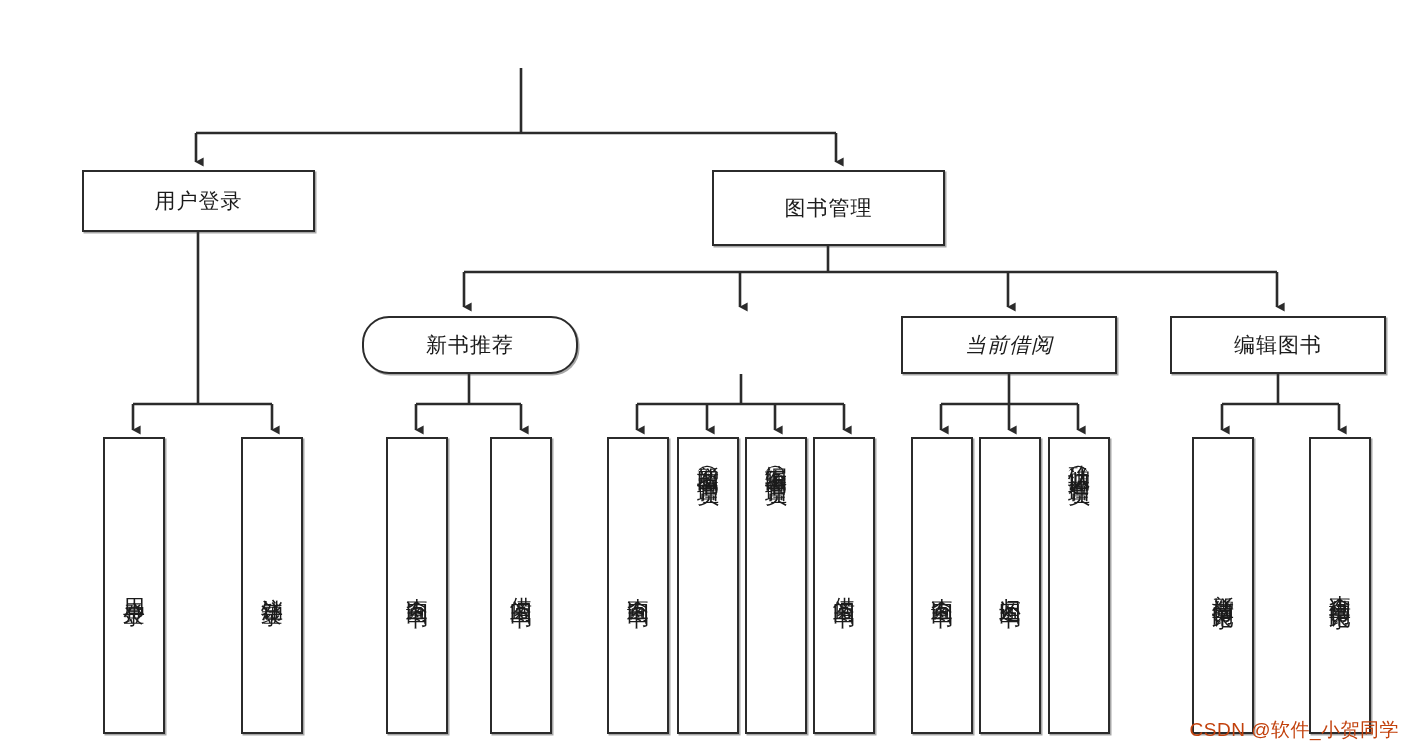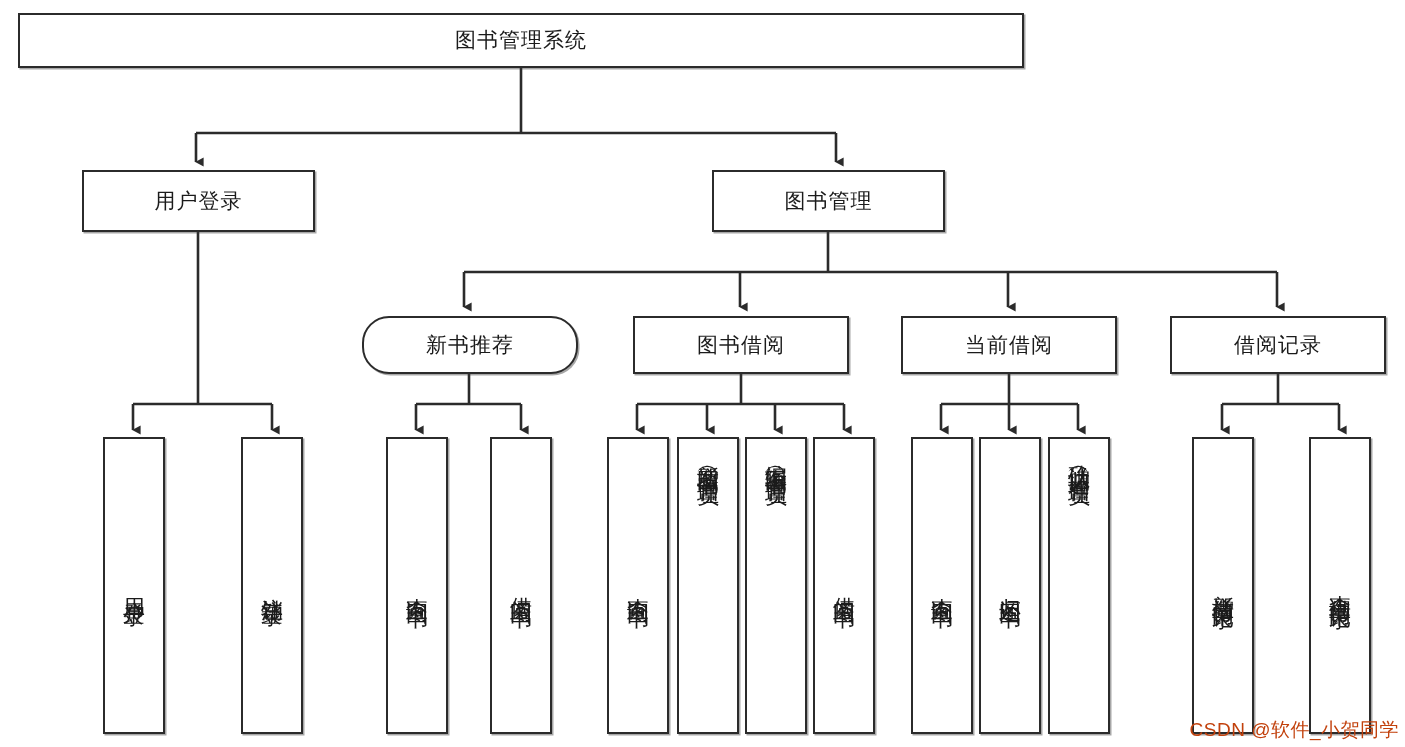--- a/index.html
+++ b/index.html
@@ -113,42 +113,36 @@
       <path d="M1009,404 L1009,430" marker-end="url(#arr)"></path>
       <path d="M1078,404 L1078,430" marker-end="url(#arr)"></path>
 
       <path d="M1278,374 L1278,404"></path>
       <path d="M1222,404 L1339,404"></path>
       <path d="M1222,404 L1222,430" marker-end="url(#arr)"></path>
       <path d="M1339,404 L1339,430" marker-end="url(#arr)"></path>
     </g>
   </svg>
 
-  <div class="node" style="left:18px;top:13px;width:1006px;height:55px;">
-    <span class="lbl">图书管理系统</span>
-  </div>
 
   <div class="node" style="left:82px;top:170px;width:233px;height:62px;">
     <span class="lbl">用户登录</span>
   </div>
-  <div class="node" style="left:712px;top:170px;width:233px;height:62px;">
+  <div class="node" style="left:712px;top:170px;width:233px;height:76px;">
     <span class="lbl">图书管理</span>
   </div>
 
   <div class="node" style="left:362px;top:316px;width:216px;height:58px;border-radius:27px;">
     <span class="lbl">新书推荐</span>
   </div>
-  <div class="node" style="left:633px;top:316px;width:216px;height:58px;">
-    <span class="lbl">图书借阅</span>
-  </div>
-  <div class="node" style="left:901px;top:316px;width:216px;height:58px;">
+  <div class="node" style="left:901px;top:316px;width:216px;height:58px;font-style:italic;">
     <span class="lbl">当前借阅</span>
   </div>
   <div class="node" style="left:1170px;top:316px;width:216px;height:58px;">
-    <span class="lbl">借阅记录</span>
+    <span class="lbl">编辑图书</span>
   </div>
 
   <div class="node vert mid" style="left:103px;top:437px;width:62px;height:297px;">
     <span class="lbl">用户登录</span>
   </div>
   <div class="node vert mid" style="left:241px;top:437px;width:62px;height:297px;">
     <span class="lbl">注销登录</span>
   </div>
 
   <div class="node vert mid" style="left:386px;top:437px;width:62px;height:297px;">

